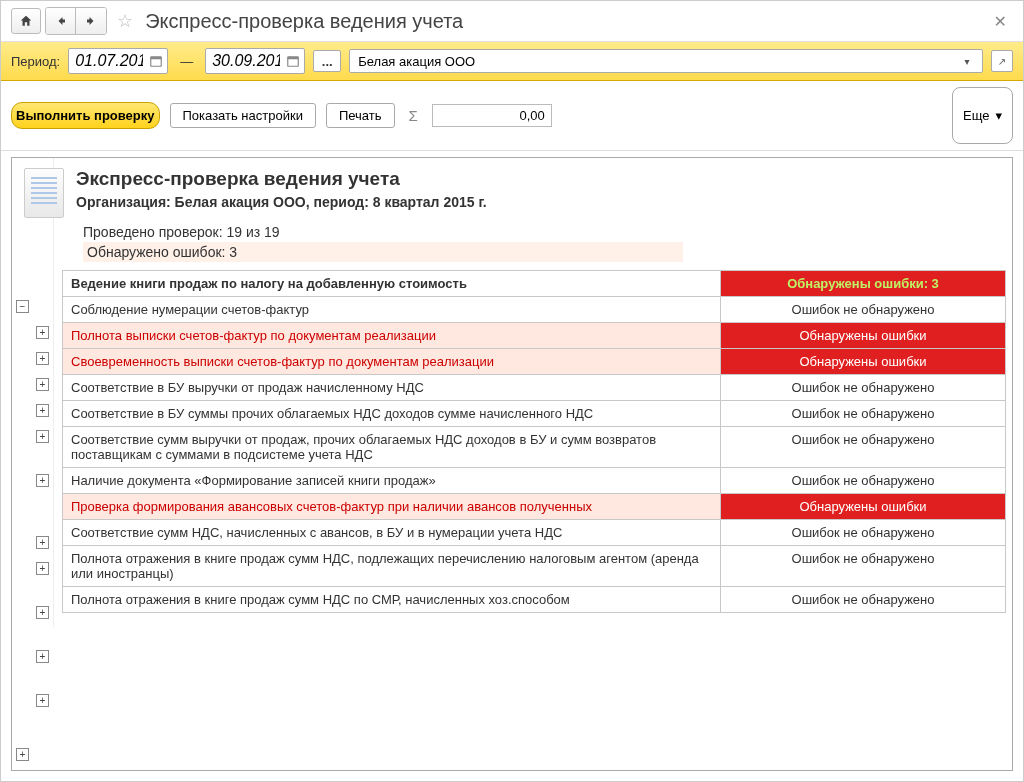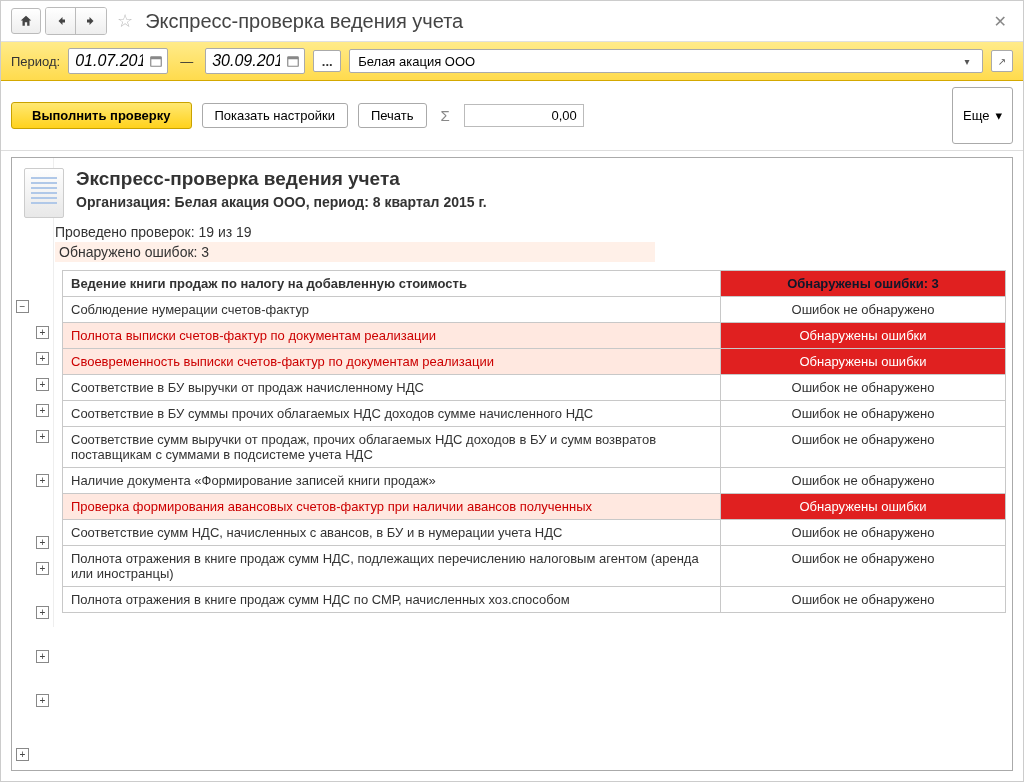--- a/index.html
+++ b/index.html
@@ -71,30 +71,30 @@
     padding:2px 6px;border-radius:2px;
   }
   .org-input input { border:none;flex:1;font-size:13px;outline:none; }
   .small-btn { width:18px;height:18px;display:flex;align-items:center;justify-content:center;cursor:pointer;font-size:10px;color:#555; }
 
   .toolbar {
     padding:6px 10px;display:flex;align-items:center;gap:10px;border-bottom:1px solid #ddd;background:#fff;
   }
   .btn-yellow {
     background:linear-gradient(#ffe873,#ffd21c);
-    border:1px solid #c9a200;border-radius:3px;
-    padding:5px 20px;font-weight:bold;font-size:13px;cursor:pointer;text-align:right;
+    border:1px solid #c9a200;border-radius:11px;
+    padding:5px 4px;font-weight:bold;font-size:13px;cursor:pointer;text-align:right;
   }
   .btn-plain {
     background:#fff;border:1px solid #aaa;border-radius:3px;padding:4px 12px;font-size:13px;cursor:pointer;
   }
   .sum-icon { color:#888;font-size:15px;padding:0 4px; }
   .num-input { width:120px;border:1px solid #bbb;padding:3px 6px;text-align:right;font-size:13px; }
   .spacer { flex:1; }
-  .btn-more { display:flex;align-items:center;gap:6px;background:#fff;border:1px solid #aaa;border-radius:3px;padding:20px 10px;font-size:13px;cursor:pointer; }
+  .btn-more { display:flex;align-items:center;gap:6px;background:#fff;border:1px solid #aaa;border-radius:8px;padding:20px 10px;font-size:13px;cursor:pointer; }
 
   .report-wrapper {
     flex:1;padding:6px 10px 10px 10px;overflow:hidden;
   }
   .report {
     border:1px solid #aaa;height:100%;background:#fff;overflow:auto;
     font-size:13px;
   }
   .report-inner { position:relative;padding:8px 0 8px 0; }
   .gutter { position:absolute;left:0;top:0;bottom:0;width:42px;border-right:1px solid #eee; }
@@ -104,28 +104,28 @@
   }
   .header-block { margin-left:64px;padding-right:8px; }
   .doc-icon {
     float:left;margin-left:-52px;width:40px;height:50px;
     background:linear-gradient(#fefefe,#e8e8e8);border:1px solid #ccc;border-radius:2px;
     position:relative;
   }
   .doc-icon::after{content:"";position:absolute;left:6px;right:6px;top:8px;height:2px;background:#b0c8e8;box-shadow:0 5px 0 #b0c8e8,0 10px 0 #b0c8e8,0 15px 0 #b0c8e8,0 20px 0 #b0c8e8,0 25px 0 #b0c8e8;}
   .h-title { font-size:19px;font-weight:bold;margin:2px 0 4px 0; }
   .h-sub { font-size:14px;font-weight:bold;margin-bottom:14px; }
-  .stat-line { font-size:14px;margin-left:43px;margin-bottom:2px; }
+  .stat-line { font-size:14px;margin-left:71px;margin-bottom:2px; }
   .stat-line.err { background:#fff0e8;padding:2px 4px;display:inline-block;min-width:600px; }
 
   table.rep { width:calc(100% - 56px);margin-left:50px;margin-top:6px;border-collapse:collapse; }
   table.rep td { border:1px solid #c8c8c8;padding:5px 8px;vertical-align:top; }
   td.status-col { width:285px;text-align:center; }
   tr.section-header td { font-weight:bold;background:#fff; }
-  tr.section-header td.status-col { background:#e02020;color:#0f172a; }
+  tr.section-header td.status-col { background:#e02020;color:#bef264; }
   td.indent { padding-left:36px; }
   td.status-ok { text-align:center; }
   tr.row-error td.indent { background:#ffe8e0;color:#c00; }
   tr.row-error td.status-col { background:#e02020;color:#fff; }
   tr.section-footer td { font-weight:bold; }
 </style>
 </head>
 <body>
 
 <div class="window">

